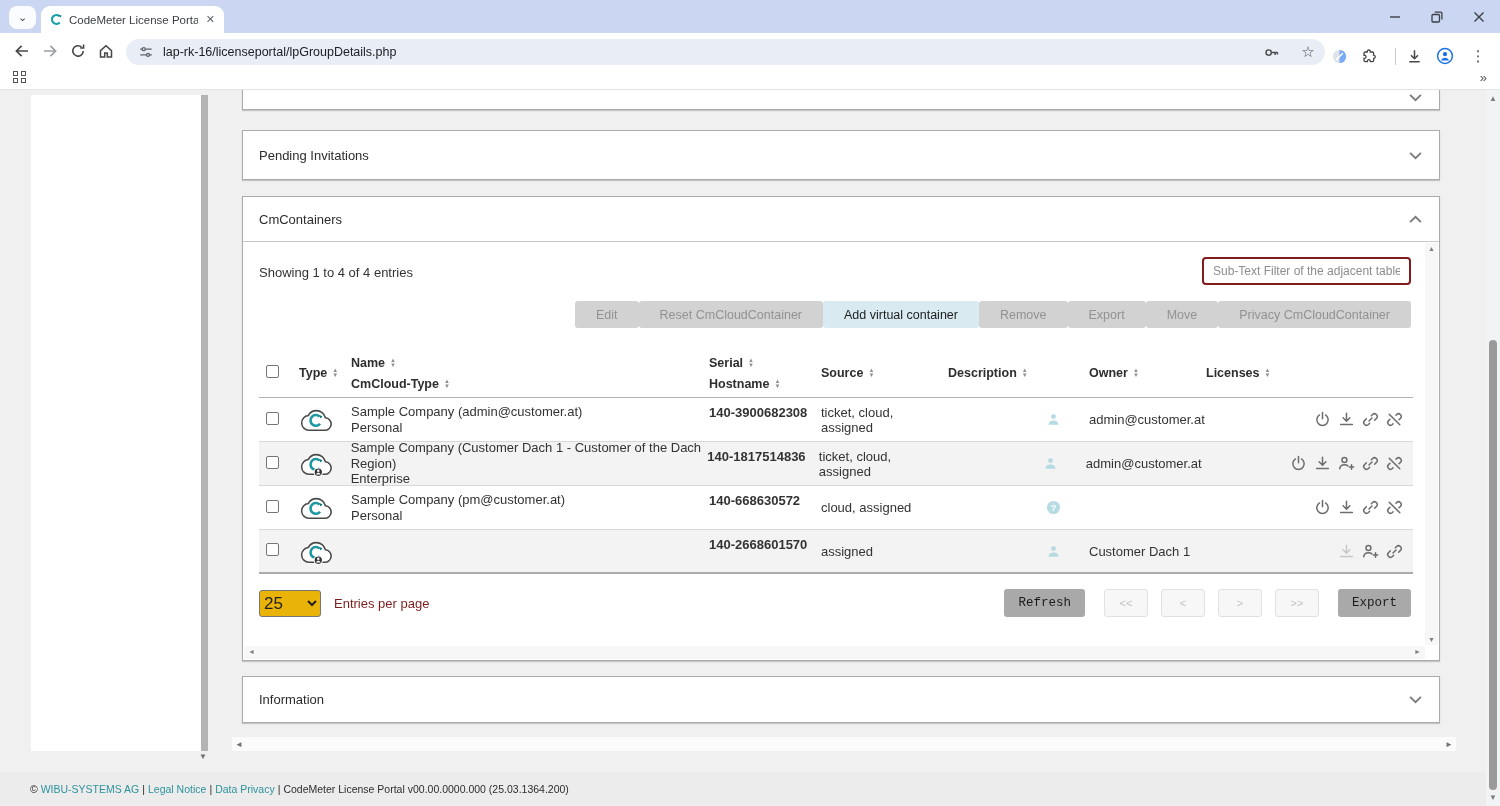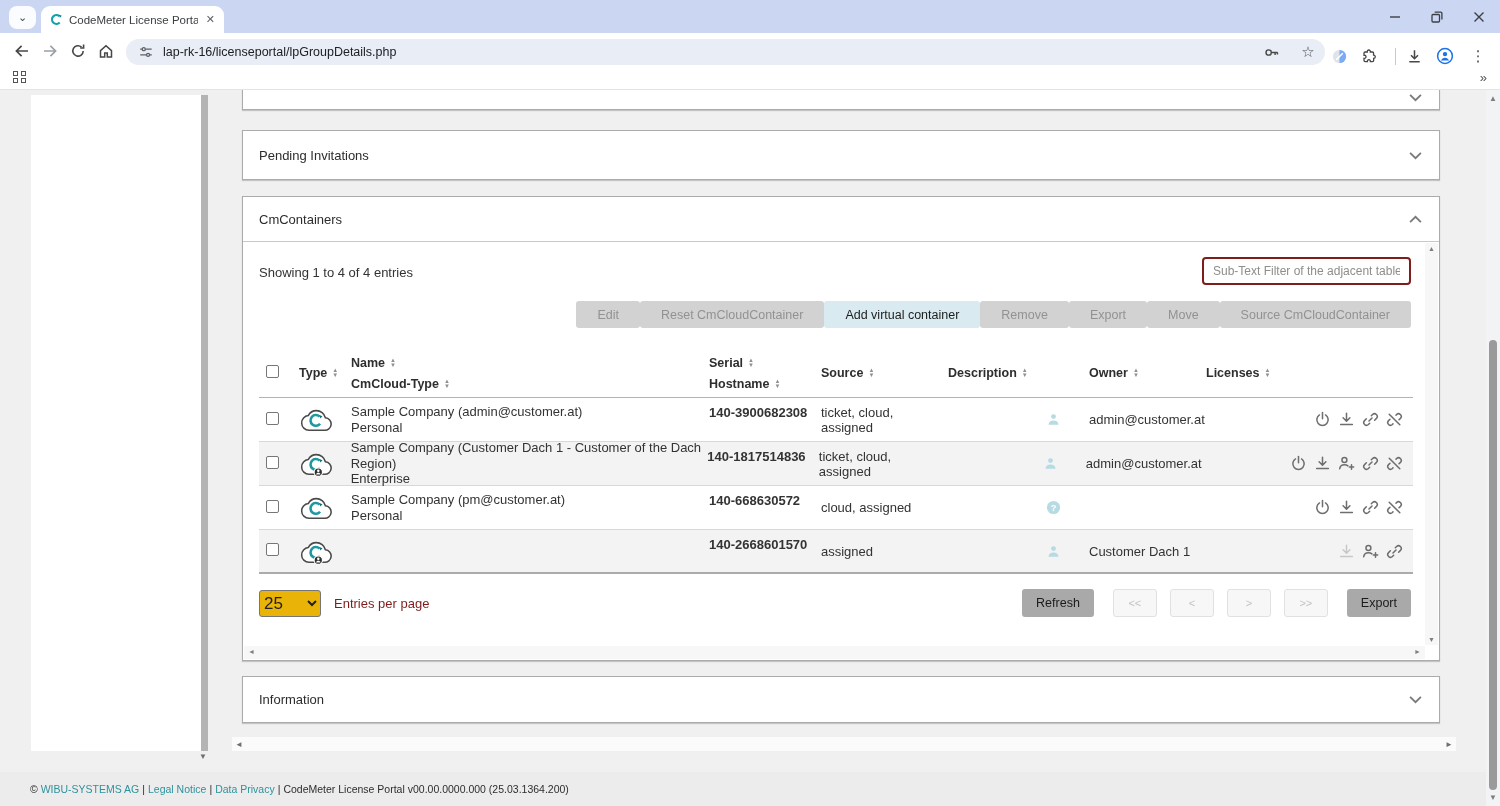--- a/index.html
+++ b/index.html
@@ -79,21 +79,21 @@
   .serial-cell{align-self:flex-start;padding-top:7px;font-weight:bold}
   .desc-icn{margin-left:98px;display:flex}
   .act-ic{display:flex;cursor:pointer;color:#6e6e6e}
   .act-ic.dis{color:#c8c8c8;cursor:default}
 
   
   .pager{position:absolute;top:392px;left:16px;right:28px;display:flex;align-items:center}
   .page-size{width:62px;height:27px;border:1px solid #767676;border-radius:3px;font-size:17px;font-family:"Liberation Sans",sans-serif;background:#eab308;color:#222}
   .entries-lbl{margin-left:13px;font-size:13px;color:#7f1d1d}
   .pager-right{margin-left:auto;display:flex;align-items:center;gap:13px}
-  .gbtn{height:28px;border:none;border-radius:3px;background:#a9a9a9;color:#1b1b1b;font-size:12.5px;padding:0 14px;font-family:Liberation Sans, sans-serif;cursor:pointer}
+  .gbtn{height:28px;border:none;border-radius:3px;background:#a9a9a9;color:#1b1b1b;font-size:12.5px;padding:0 14px;font-family:Liberation Mono, monospace;cursor:pointer}
   .navbtn{width:44px;height:28px;background:#f7f7f7;border:1px solid #e1e1e1;border-radius:3px;color:#c2c2c2;font-size:11px;cursor:default;font-family:"Liberation Sans",sans-serif}
   .gap-lg{margin-left:6px}
 
   
   .cm-vscroll{position:absolute;top:46px;right:1px;bottom:15px;width:13px;background:#f7f7f7}
   .cm-vscroll span{position:absolute;left:0;width:100%;text-align:center;font-size:7px;color:#7f7f7f}
   .cm-hscroll{position:absolute;left:1px;right:14px;bottom:1px;height:13px;background:#f7f7f7}
   .cm-hscroll span{position:absolute;top:2px;font-size:7px;color:#7f7f7f}
 
   
@@ -268,21 +268,21 @@
       <div class="showing">Showing 1 to 4 of 4 entries</div>
       <input class="filter-input" type="text" placeholder="Sub-Text Filter of the adjacent table" style="">
 
       <div class="btnrow">
           <button class="tbtn off">Edit</button>
           <button class="tbtn off">Reset CmCloudContainer</button>
           <button class="tbtn">Add virtual container</button>
           <button class="tbtn off">Remove</button>
           <button class="tbtn off">Export</button>
           <button class="tbtn off">Move</button>
-          <button class="tbtn off">Source CmCloudContainer</button>
+          <button class="tbtn off">Privacy CmCloudContainer</button>
         </div>
 
       <div class="tbl">
         <div class="thead">
             <div class="col-check"><span class="cbx"></span></div>
             <div class="col-type">
               <span class="hcell-line">
                 <span>Type</span>
                 <span class="sort">
                   <i>▲</i>

